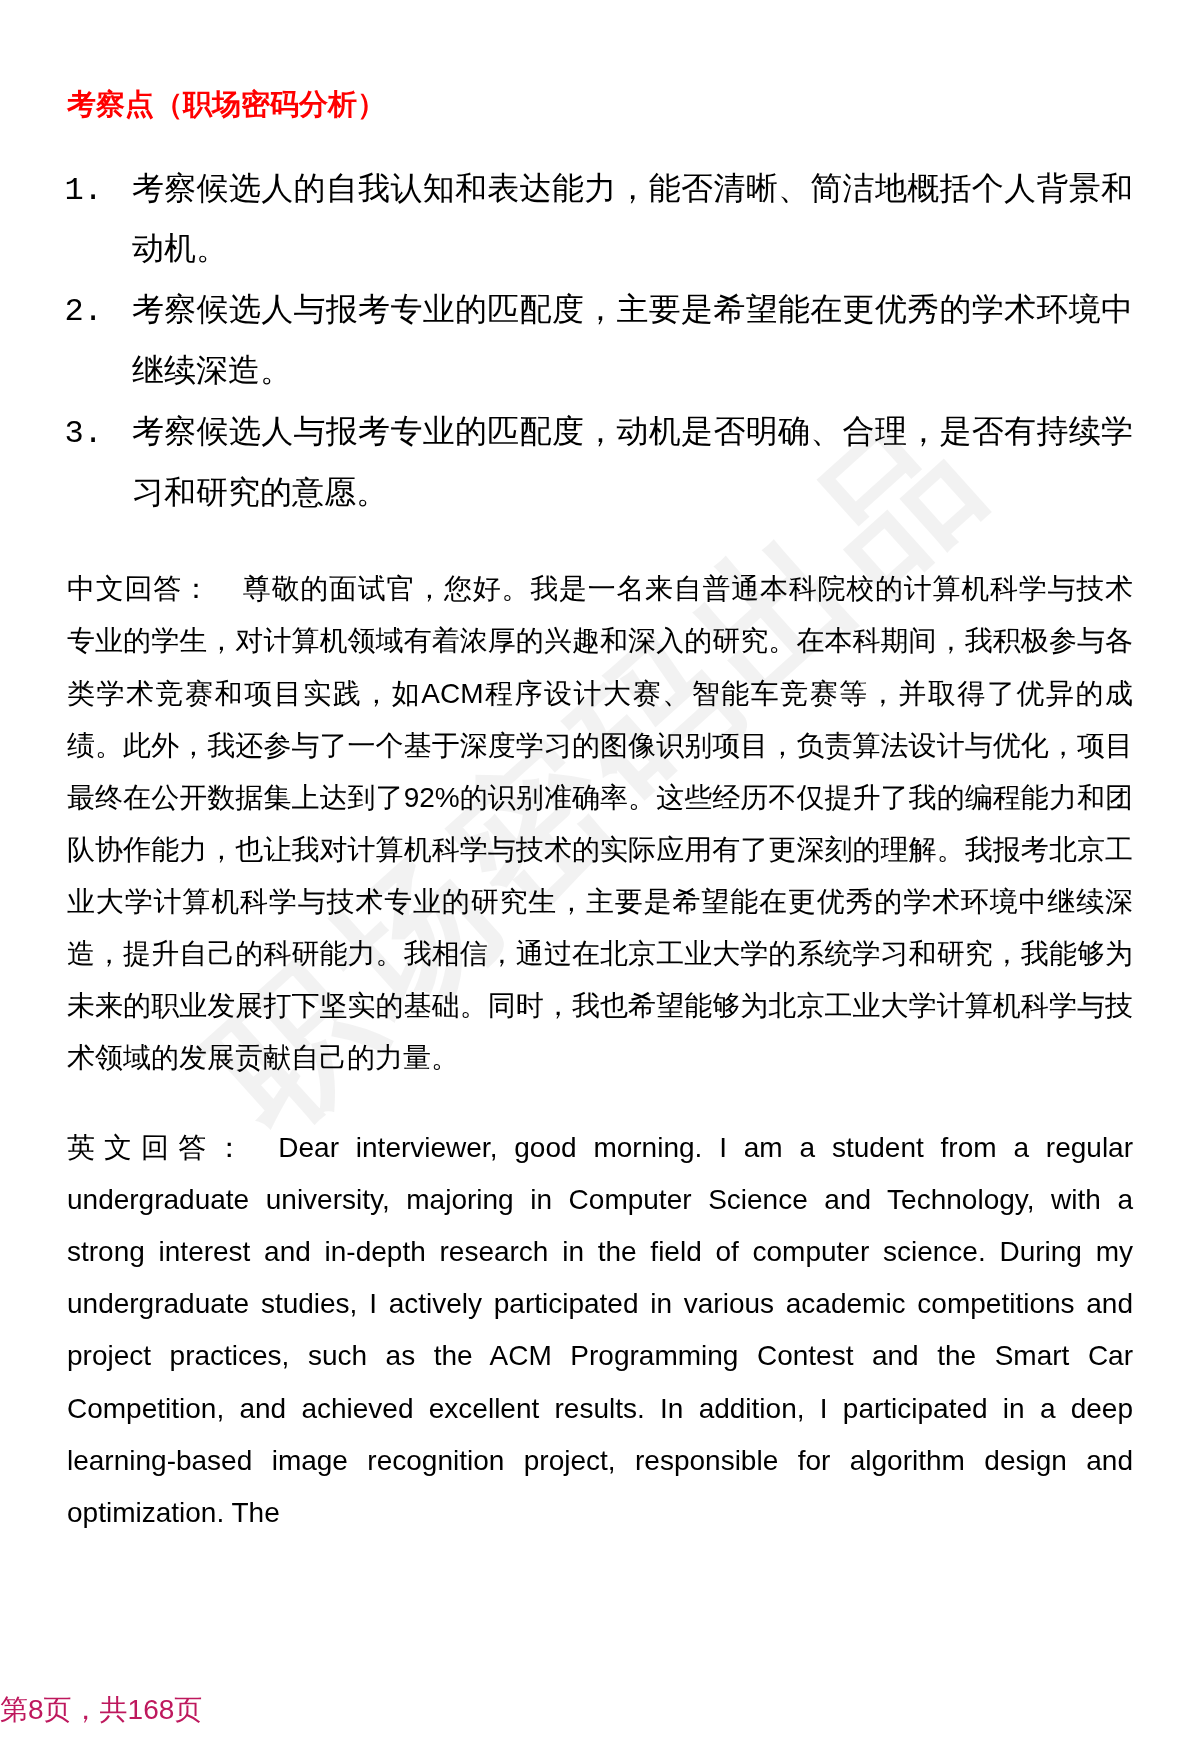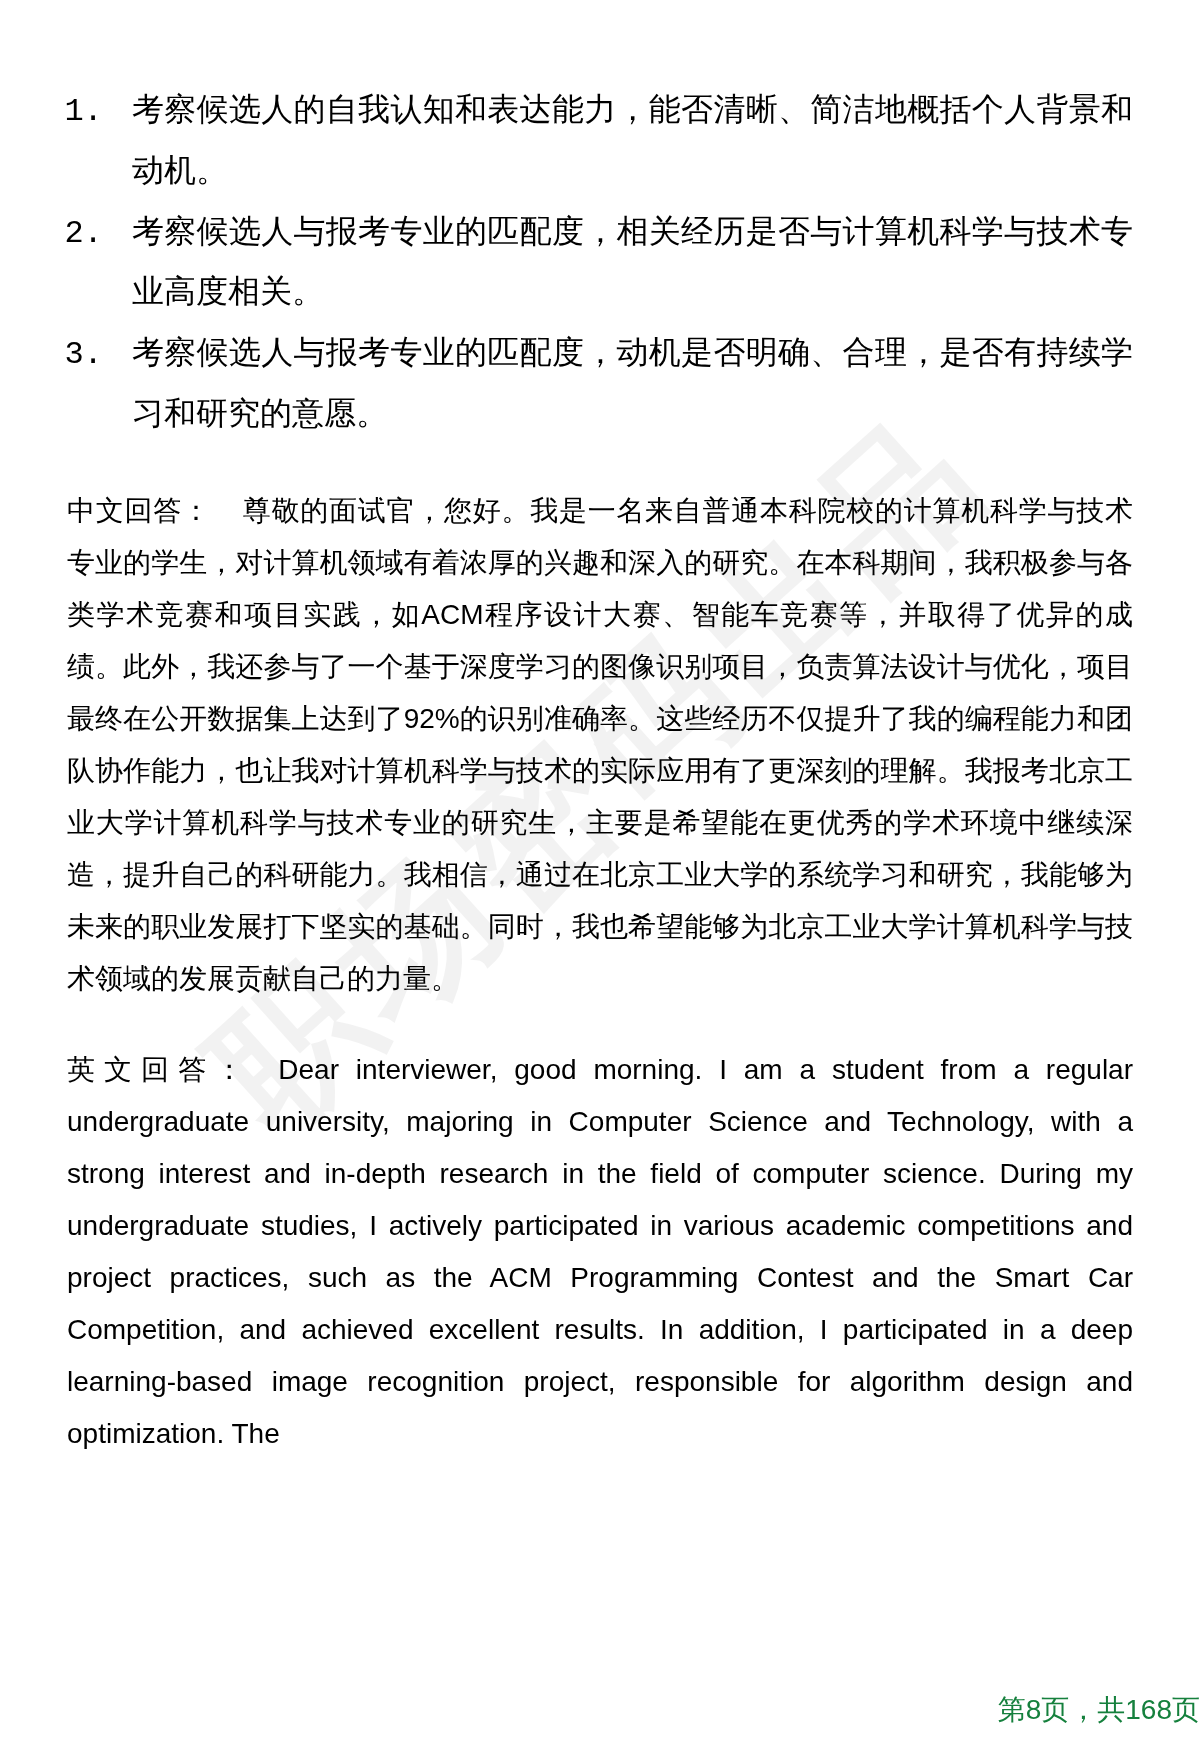--- a/index.html
+++ b/index.html
@@ -57,23 +57,23 @@
   }
   .para.english .label {
     margin-right: 26px;
     font-family: Liberation Serif, serif;
   }
   .footer {
     position: absolute;
     left: 0;
     bottom: 26px;
     width: 100%;
-    text-align: right;
+    text-align: left;
     font-size: 28px;
-    color: #15803d;
+    color: #be185d;
     z-index: 1;
   }
   .watermark {
     position: absolute;
     left: 50%;
     top: 44%;
     transform: translate(-50%, -50%) rotate(-42deg);
     font-size: 150px;
     font-weight: bold;
     letter-spacing: 12px;
@@ -85,24 +85,25 @@
   }
 </style>
 </head>
 <body>
 
 <div class="watermark">职场密码出品</div>
 
 <div class="page">
 
 
+  <div class="section-heading">考察点（职场密码分析）</div>
 
   <ol class="points">
     <li>考察候选人的自我认知和表达能力，能否清晰、简洁地概括个人背景和动机。</li>
-    <li>考察候选人与报考专业的匹配度，相关经历是否与计算机科学与技术专业高度相关。</li>
+    <li>考察候选人与报考专业的匹配度，主要是希望能在更优秀的学术环境中继续深造。</li>
     <li>考察候选人与报考专业的匹配度，动机是否明确、合理，是否有持续学习和研究的意愿。</li>
   </ol>
 
   <p class="para chinese">
     <span class="label">中文回答：</span><span>尊敬的面试官，您好。我是一名来自普通本科院校的计算机科学与技术专业的学生，对计算机领域有着浓厚的兴趣和深入的研究。在本科期间，我积极参与各类学术竞赛和项目实践，如ACM程序设计大赛、智能车竞赛等，并取得了优异的成绩。此外，我还参与了一个基于深度学习的图像识别项目，负责算法设计与优化，项目最终在公开数据集上达到了92%的识别准确率。这些经历不仅提升了我的编程能力和团队协作能力，也让我对计算机科学与技术的实际应用有了更深刻的理解。我报考北京工业大学计算机科学与技术专业的研究生，主要是希望能在更优秀的学术环境中继续深造，提升自己的科研能力。我相信，通过在北京工业大学的系统学习和研究，我能够为未来的职业发展打下坚实的基础。同时，我也希望能够为北京工业大学计算机科学与技术领域的发展贡献自己的力量。</span>
   </p>
 
   <p class="para english">
     <span class="label">英文回答：</span><span>Dear interviewer, good morning. I am a student from a regular undergraduate university, majoring in Computer Science and Technology, with a strong interest and in-depth research in the field of computer science. During my undergraduate studies, I actively participated in various academic competitions and project practices, such as the ACM Programming Contest and the Smart Car Competition, and achieved excellent results. In addition, I participated in a deep learning-based image recognition project, responsible for algorithm design and optimization. The</span>
   </p>

